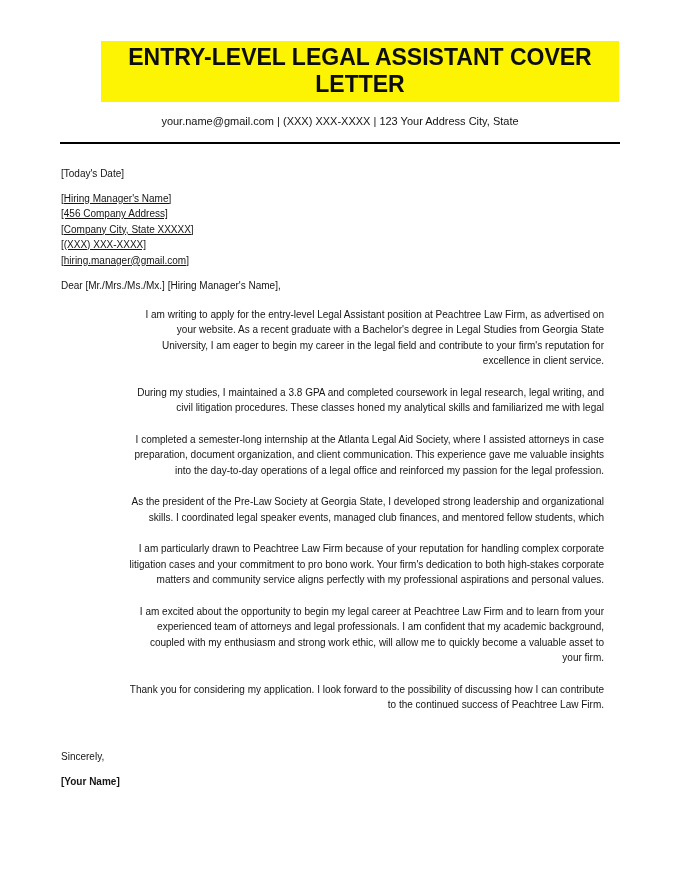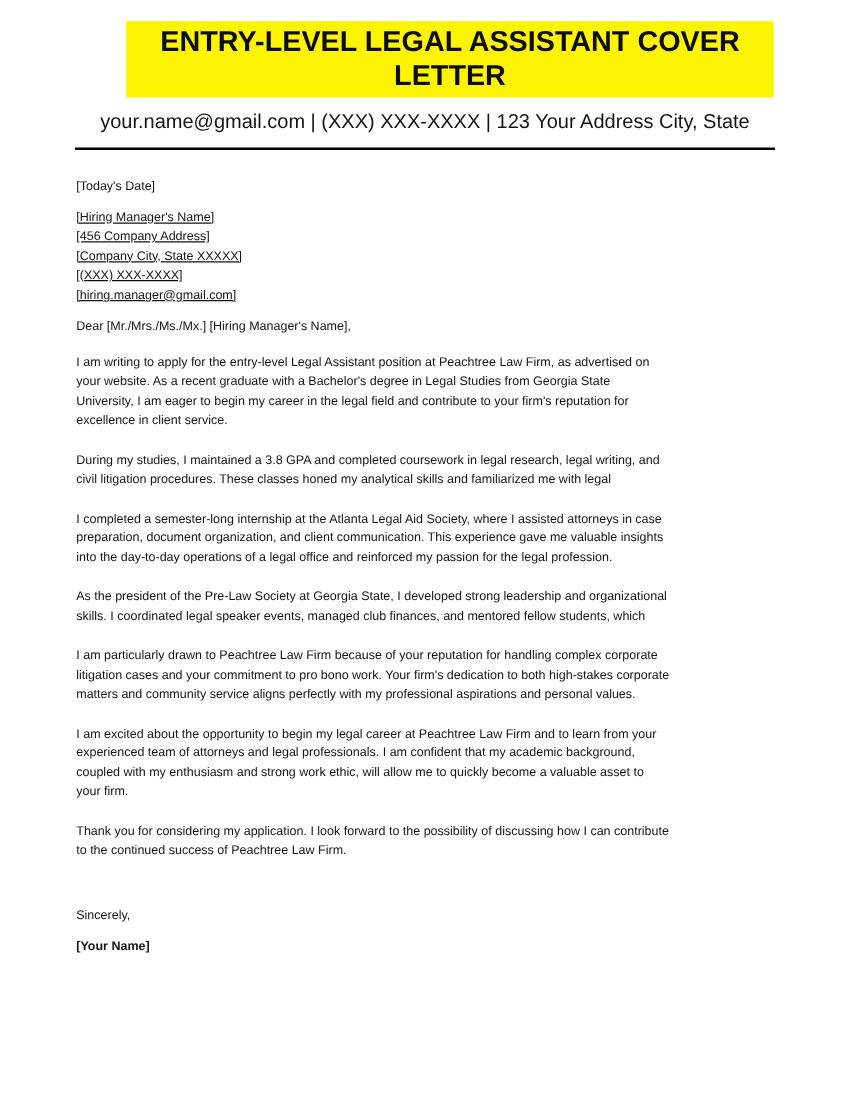--- a/index.html
+++ b/index.html
@@ -14,53 +14,53 @@
     background: #ffffff;
     overflow: hidden;
     font-family: "Liberation Sans", "DejaVu Sans", sans-serif;
     color: #141414;
     box-sizing: border-box;
     padding: 0 61px;
   }
   
   .doc-header { text-align: center; }
   .doc-title {
-    margin: 17px 0 0;
+    margin: 41px 0 0;
     font-size: 23px;
     font-weight: bold;
     letter-spacing: 0;
     line-height: normal;
     padding-left: 40px;
   }
   .doc-title mark {
     display: inline-block;
     color: #0d0d0d;
     padding: 3px 6px 4px;
   }
   .contact-line {
     margin: 12px 0 0;
-    font-size: 16px;
+    font-size: 11px;
     line-height: 15px;
     white-space: nowrap;
   }
   .header-rule {
     border: none;
     border-top: 2px solid #000000;
     margin: 13px -1px 0;
   }
   
   .letter {
     font-size: 10px;
     line-height: 15.5px;
   }
   .ln { white-space: nowrap; }
   .date-block      { margin: 22px 0 9px; }
   .recipient-block { margin: 0 0 10px; text-decoration: underline; }
   .salutation      { margin: 0 0 13px; }
-  .para            { margin: 0 0 16px; }
+  .para            { margin: 0 15px 16px; text-align: right; }
   .valediction     { margin: 36px 0 10px; }
   .signature       { margin: 0; font-weight: bold; }
 </style>
 </head>
 <body>
 
 <div class="page">
 
   <header class="doc-header">
     <h1 class="doc-title"><mark style="background-color: rgb(252, 244, 3);">ENTRY-LEVEL LEGAL ASSISTANT COVER LETTER</mark></h1>

